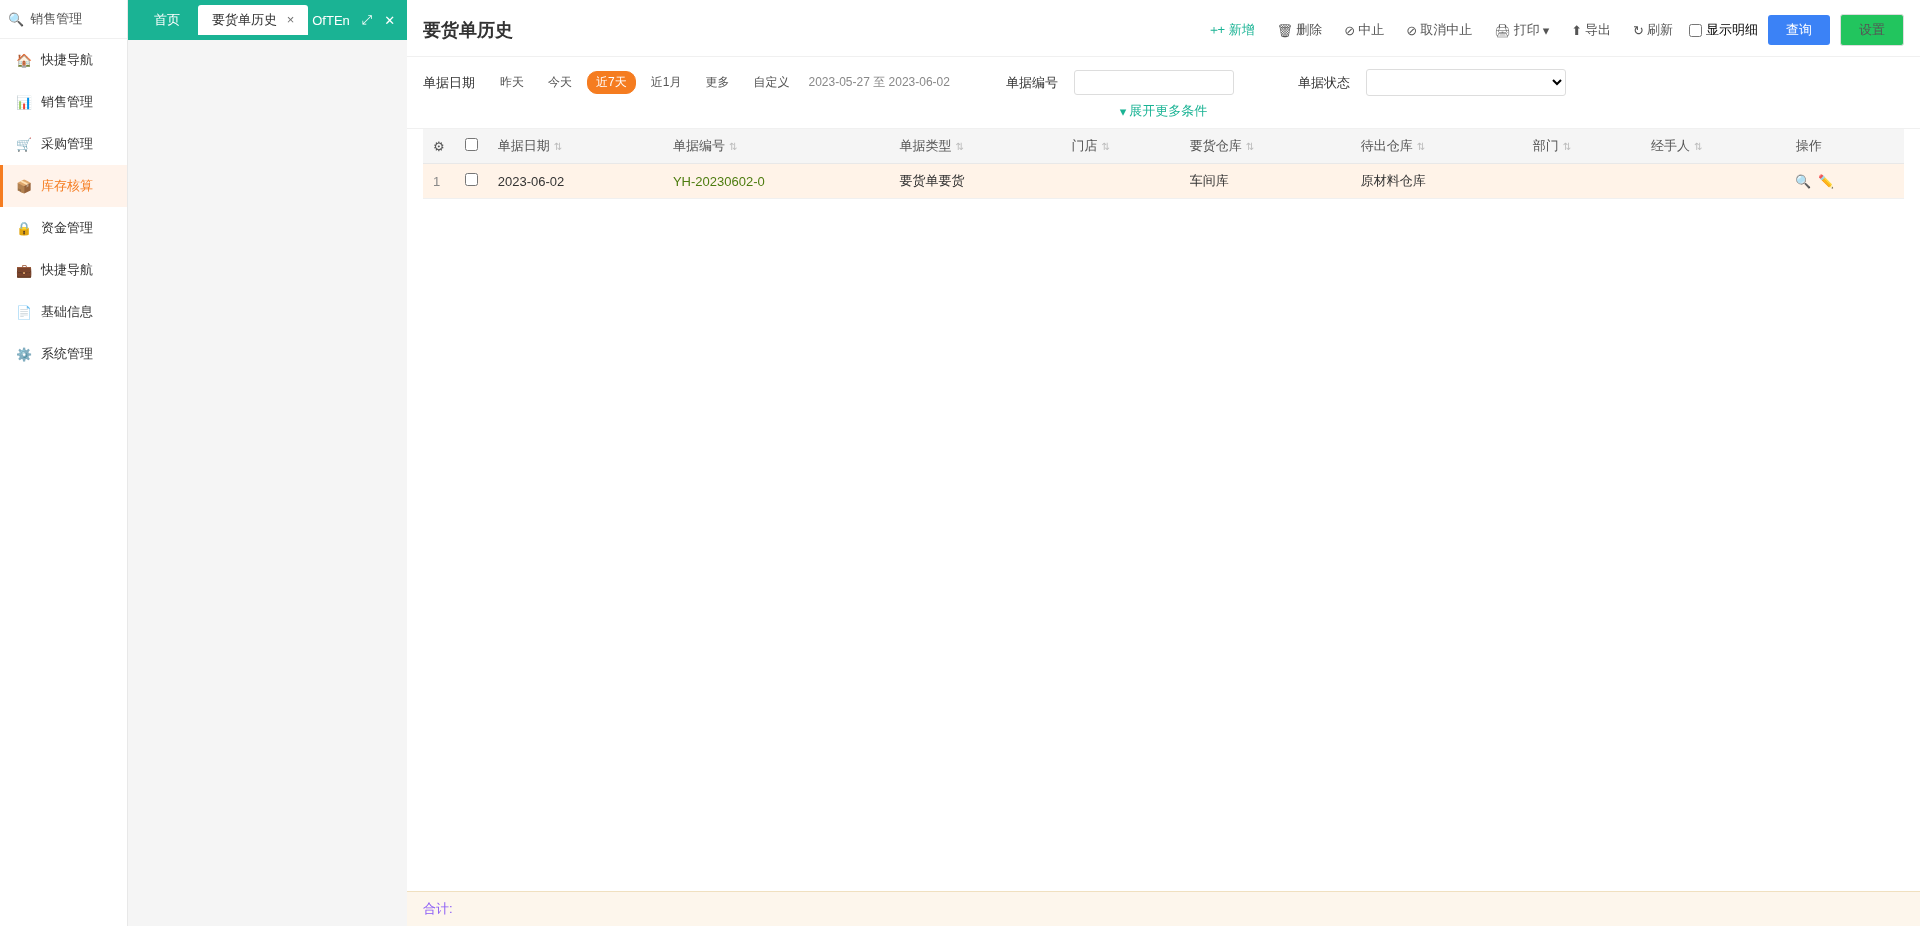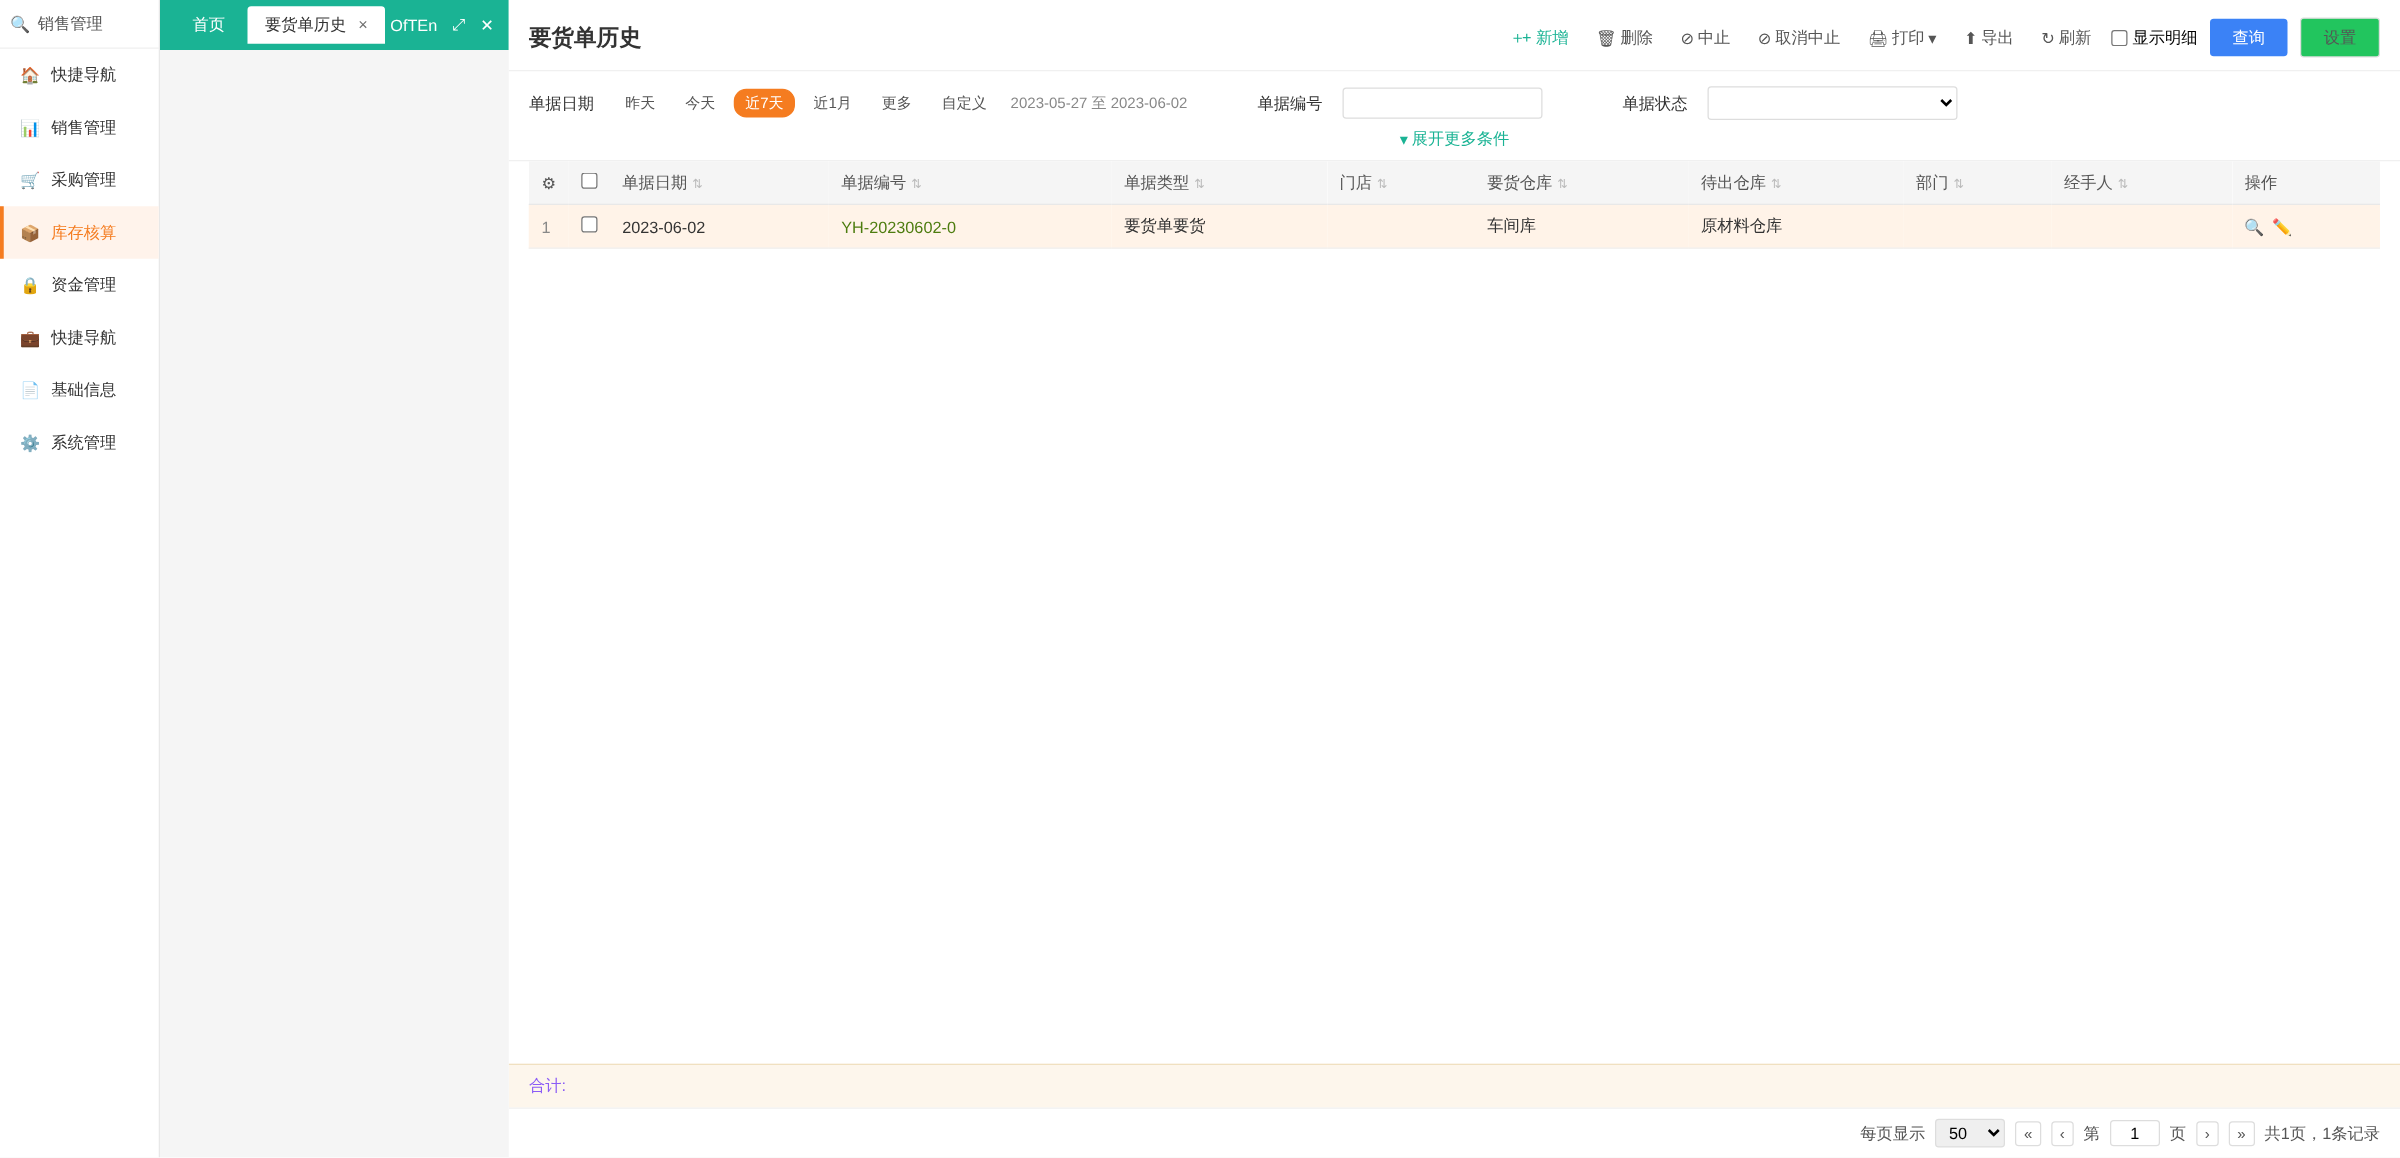--- a/index.html
+++ b/index.html
@@ -463,30 +463,14 @@
       </td>
     </tr>
           </tbody>
       </table>
     </div>
 
     <div class="footer-total">
       <span>合计:</span>
     </div>
 
-    <div class="pagination">
-      <span>每页显示</span>
-      <select>
-        <option value="50">50</option>
-        <option value="20">20</option>
-        <option value="100">100</option>
-      </select>
-      <button class="pagination-btn">«</button>
-      <button class="pagination-btn">‹</button>
-      <span>第</span>
-      <input class="page-input" type="text" value="1" style="">
-      <span>页</span>
-      <button class="pagination-btn">›</button>
-      <button class="pagination-btn">»</button>
-      <span>共1页，1条记录</span>
-    </div>
   </div>
 </div>
 
 </body></html>

